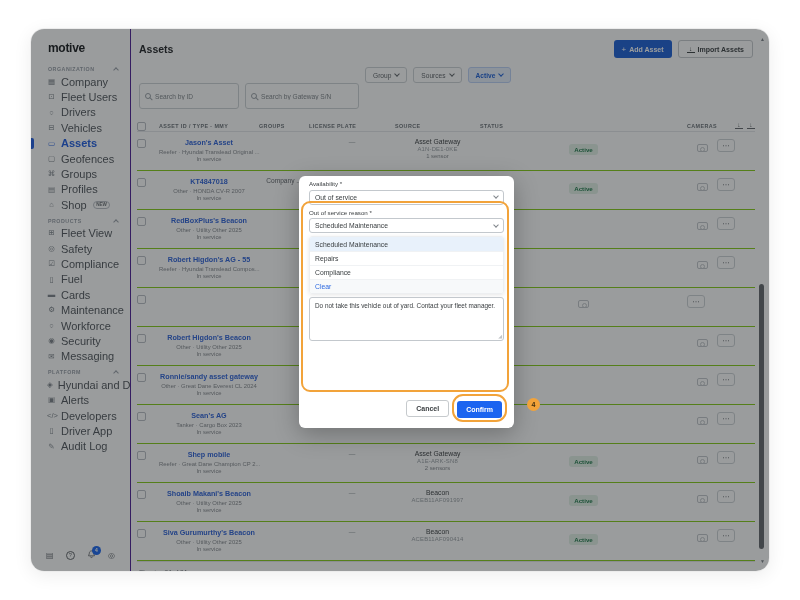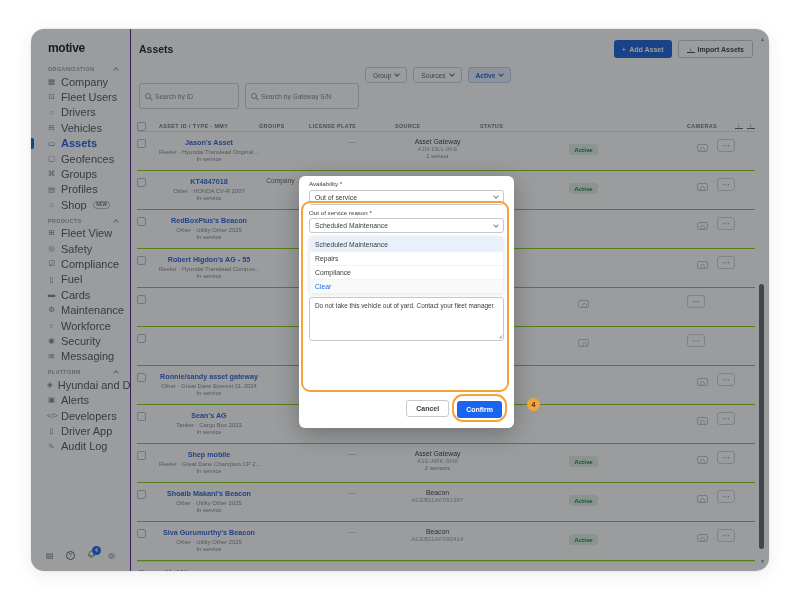--- a/index.html
+++ b/index.html
@@ -379,20 +379,25 @@
           <div class="cell-text"></div>
           <div></div>
           <div></div>
           <div><span class="cam"></span></div>
           <div>
             <span class="dots-btn">⋯</span>
           </div>
         </div>
         <div class="grid-row tr">
           <span class="checkbox"></span>
+          <div>
+            <div class="asset-name">Robert Higdon's Beacon</div>
+            <div class="asset-meta">Other · Utility Other 2025</div>
+            <div class="asset-state">In service</div>
+          </div>
           <div class="cell-text"></div>
           <div class="cell-text"></div>
           <div></div>
           <div></div>
           <div><span class="cam"></span></div>
           <div>
             <span class="dots-btn">⋯</span>
           </div>
         </div>
         <div class="grid-row tr">

